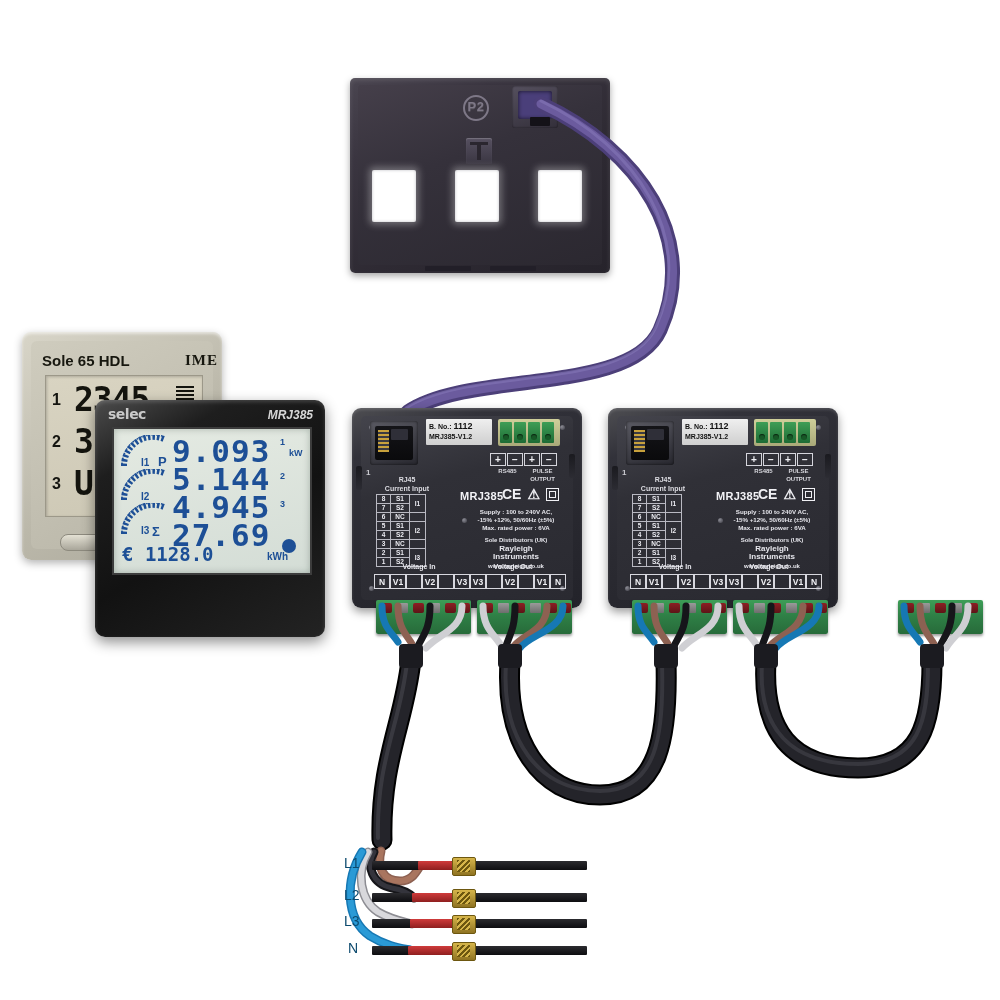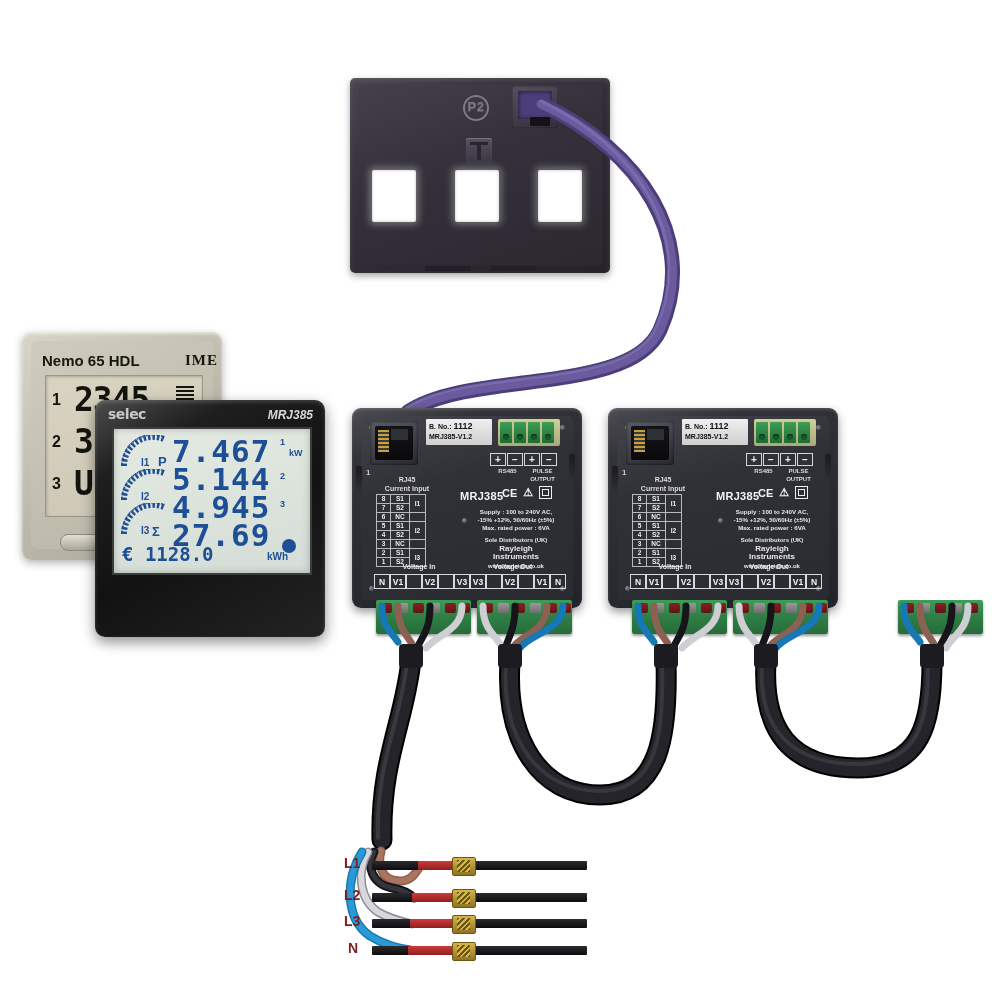--- a/index.html
+++ b/index.html
@@ -127,21 +127,21 @@
   .ttable td.c3{width:15px;}
   .mod-name{position:absolute;left:108px;top:82px;color:#f2f2f6;font-size:11px;font-weight:bold;
     letter-spacing:.3px;}
   .io-blk{position:absolute;left:138px;top:45px;width:70px;}
   .io-row{position:absolute;left:0;top:0;display:flex;}
   .io-cell{width:16px;height:13px;border:1px solid #d5d5dc;color:#f0f0f4;font-size:10px;
     text-align:center;line-height:12px;font-weight:bold;margin-right:1px;box-sizing:border-box;}
   .io-cap{position:absolute;top:15px;width:100%;color:#dadae0;font-size:6px;font-weight:bold;
     display:flex;}
   .io-cap span{flex:1;text-align:center;line-height:7.5px;}
-  .marks{position:absolute;left:150px;top:78px;color:#f0f0f4;font-size:11px;font-weight:bold;
+  .marks{position:absolute;left:150px;top:78px;color:#f0f0f4;font-size:14px;font-weight:bold;
     display:flex;gap:6px;align-items:center;}
   .mk-box{border:1.4px solid #f0f0f4;width:11px;height:11px;display:inline-block;position:relative;}
   .mk-box:after{content:"";position:absolute;left:2px;top:2px;right:2px;bottom:2px;border:1.2px solid #f0f0f4;}
   .supply{position:absolute;left:118px;top:100px;width:92px;text-align:center;color:#e6e6ec;
     font-size:6.2px;font-weight:bold;line-height:8px;}
   .distrib{position:absolute;left:118px;top:128px;width:92px;text-align:center;color:#e6e6ec;
     font-size:6px;font-weight:bold;line-height:8.5px;}
   .distrib .bg{font-size:8px;}
   .vcap{position:absolute;font-size:7px;font-weight:bold;color:#e8e8ee;text-align:center;}
   .vrow{position:absolute;display:flex;}
@@ -151,21 +151,21 @@
 
   
   .term{position:absolute;height:34px;border-radius:2px;
     background:linear-gradient(180deg,#3d9e57 0%,#2f8046 45%,#276b3a 100%);
     box-shadow:0 2px 3px rgba(0,0,0,.4);}
   .term i{position:absolute;top:3px;width:11px;height:10px;border-radius:2px;
     background:linear-gradient(180deg,#8c1f23,#5d1417);}
   .term i.sq{background:linear-gradient(180deg,#9a9a9a,#6d6d6d);border-radius:1px;}
 
   .busbar{position:absolute;height:9px;background:linear-gradient(180deg,#2b2b2f,#0d0d10);border-radius:1px;}
-  .bus-lab{position:absolute;font-size:14px;font-weight:bold;color:#7f1d1d;}
+  .bus-lab{position:absolute;font-size:14px;font-weight:normal;color:#0c4a6e;}
   .lug{position:absolute;width:22px;height:17px;border-radius:2px;
     background:linear-gradient(180deg,#d6b54a,#8f7322);border:1px solid #6d570f;}
   .lug:after{content:"";position:absolute;left:4px;top:2px;width:13px;height:12px;
     background:repeating-linear-gradient(135deg,#6d570f 0 2px,#d6b54a 2px 4px);}
   .redseg{position:absolute;height:9px;background:linear-gradient(180deg,#cf3b3b,#8f1f1f);border-radius:1px;}
 
   svg.overlay{position:absolute;left:0;top:0;width:1000px;height:1000px;pointer-events:none;}
 </style>
 </head>
 <body>
@@ -190,21 +190,21 @@
 
   <svg class="overlay">
     <path d="M541,104 C640,150 700,240 660,330 C630,396 470,370 408,412" stroke="#4c3f79" stroke-width="15" fill="none" stroke-linecap="round"></path>
     <path d="M541,104 C640,150 700,240 660,330 C630,396 470,370 408,412" stroke="#6b5b9e" stroke-width="9" fill="none" stroke-linecap="round"></path>
     <path d="M541,101 C638,147 696,238 656,327 C628,392 470,366 406,408" stroke="#8274b5" stroke-width="3" fill="none" stroke-linecap="round" opacity=".65"></path>
   </svg>
 
   <div class="abs nemo"></div>
   <div class="abs nemo-bez"></div>
   <div class="abs nemo-brand">
-    <span>Nemo</span>
+    <span>Sole</span>
     <span class="mdl">65 HDL</span>
   </div>
   <div class="abs nemo-ime">IME</div>
   <div class="abs nemo-lcd">
     <div class="nemo-row" style="top:6px;">
       <span class="nemo-idx">1</span>
       <span class="nemo-val">2345</span>
       <span class="nemo-a">A</span>
       <span class="nemo-bar">
           <i></i>
@@ -251,21 +251,21 @@
         <path d="M4,31 A29,29 0 0 1 44,4" stroke="#1d4f96" stroke-width="6" fill="none" stroke-dasharray="2.5 2"></path>
         <path d="M2,29 A31,31 0 0 1 42,1" stroke="#1d4f96" stroke-width="1.6" fill="none" stroke-dasharray="1.5 3.5"></path>
       </svg>
     </div>
     <span class="lcd-phase" style="left:27px;top:28px;">I1</span>
     <span class="lcd-phase" style="left:27px;top:62px;">I2</span>
     <span class="lcd-phase" style="left:27px;top:96px;">I3</span>
     <span class="lcd-phase" style="left:44px;top:25px;font-size:13px;">P</span>
     <span class="lcd-phase" style="left:38px;top:95px;font-size:13px;">Σ</span>
 
-    <span class="lcd-dig lcd-main" style="top:4px;">7.467</span>
+    <span class="lcd-dig lcd-main" style="top:4px;">9.093</span>
     <span class="lcd-dig lcd-main" style="top:32px;">5.144</span>
     <span class="lcd-dig lcd-main" style="top:60px;">4.945</span>
     <span class="lcd-dig lcd-main" style="top:88px;">27.69</span>
 
     <span class="lcd-unit" style="left:166px;top:8px;">1</span>
     <span class="lcd-unit" style="left:175px;top:19px;">kW</span>
     <span class="lcd-unit" style="left:166px;top:42px;">2</span>
     <span class="lcd-unit" style="left:166px;top:70px;">3</span>
 
     <span class="lcd-energy">

